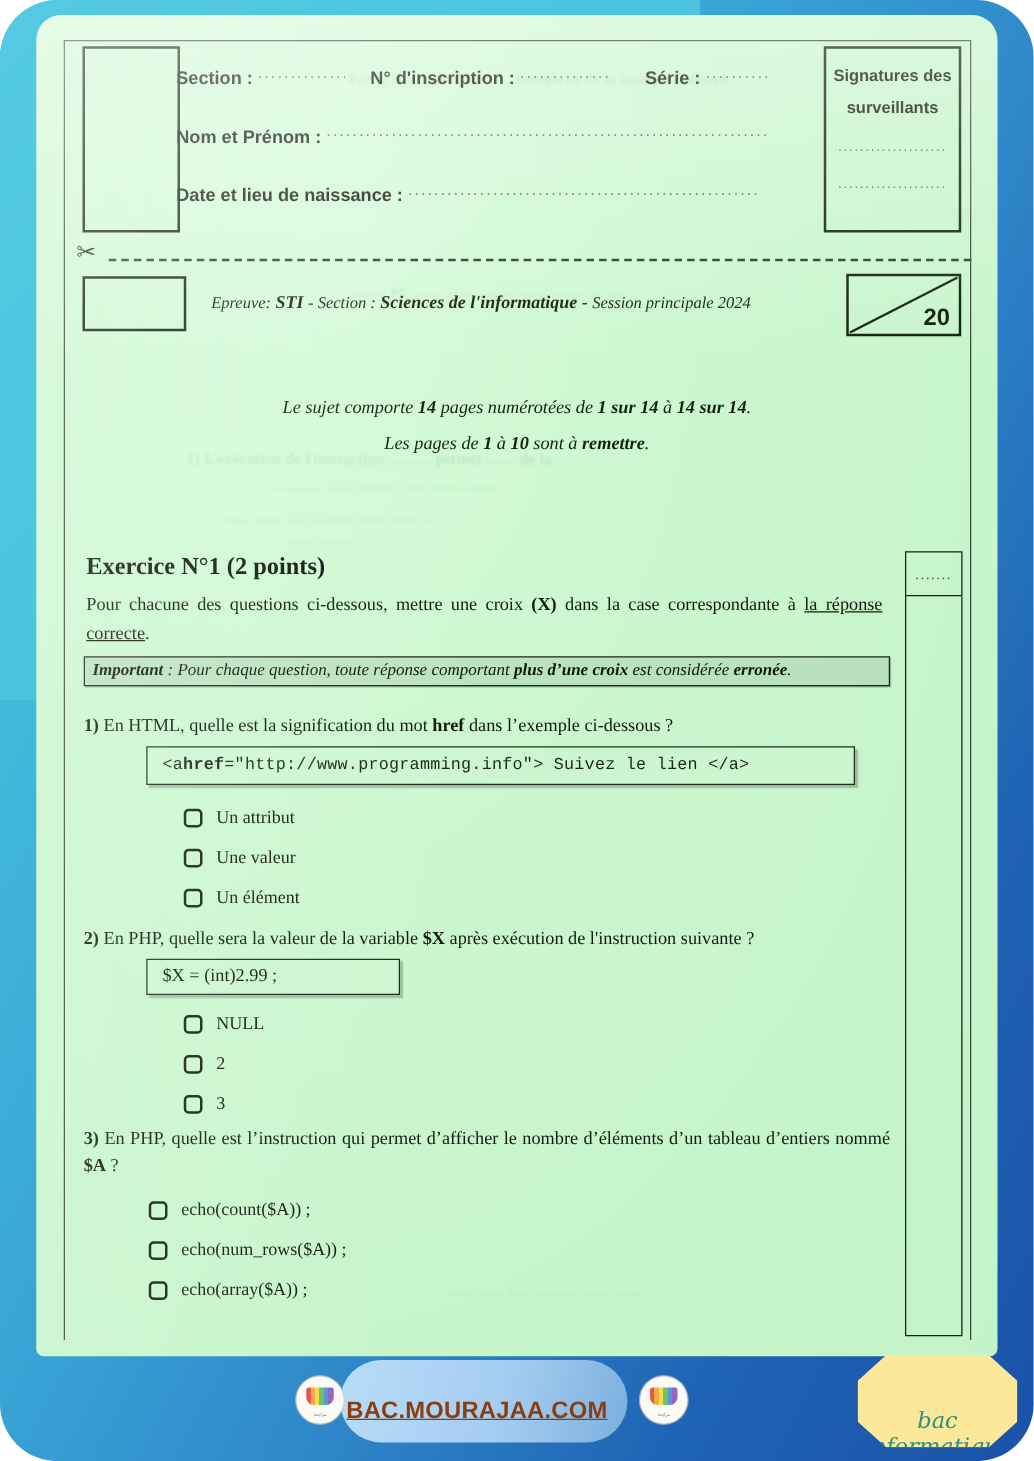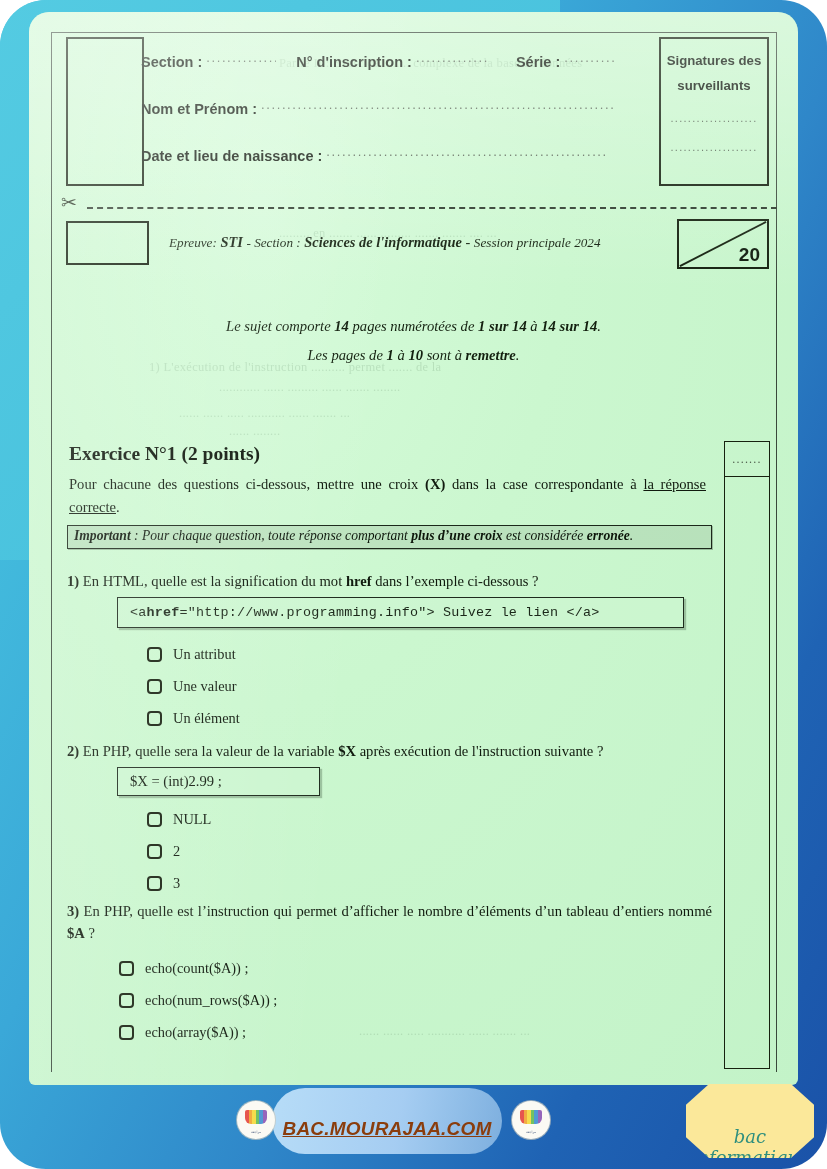--- a/index.html
+++ b/index.html
@@ -342,28 +342,27 @@
     font-size: 17.5px;
     font-weight: bold;
     color: #7a3a10;
     text-decoration: underline;
     direction: rtl;
   }
   .wm-url {
     position: absolute;
     left: 277px; top: 48px;
     width: 220px;
-    text-align: center;
+    text-align: left;
     font-family: "Liberation Sans", sans-serif;
     font-size: 19px;
     font-weight: bold;
     color: #8a3d0d;
     text-decoration: underline;
     letter-spacing: .2px;
-    font-style: italic;
   }
   .wm-badge {
     position: absolute;
     width: 38px; height: 38px;
     border-radius: 50%;
     background: #fbfaf4;
     box-shadow: 0 0 0 1px rgba(200,200,190,.7);
   }
   .wm-badge .bg-inner {
     position: absolute;

